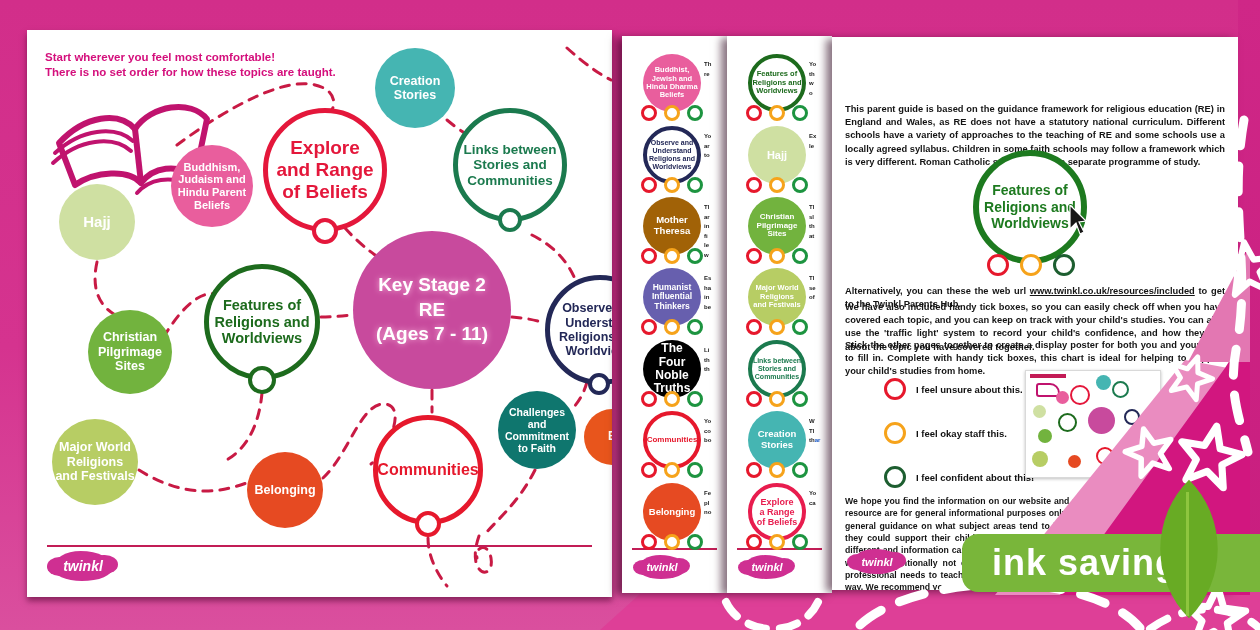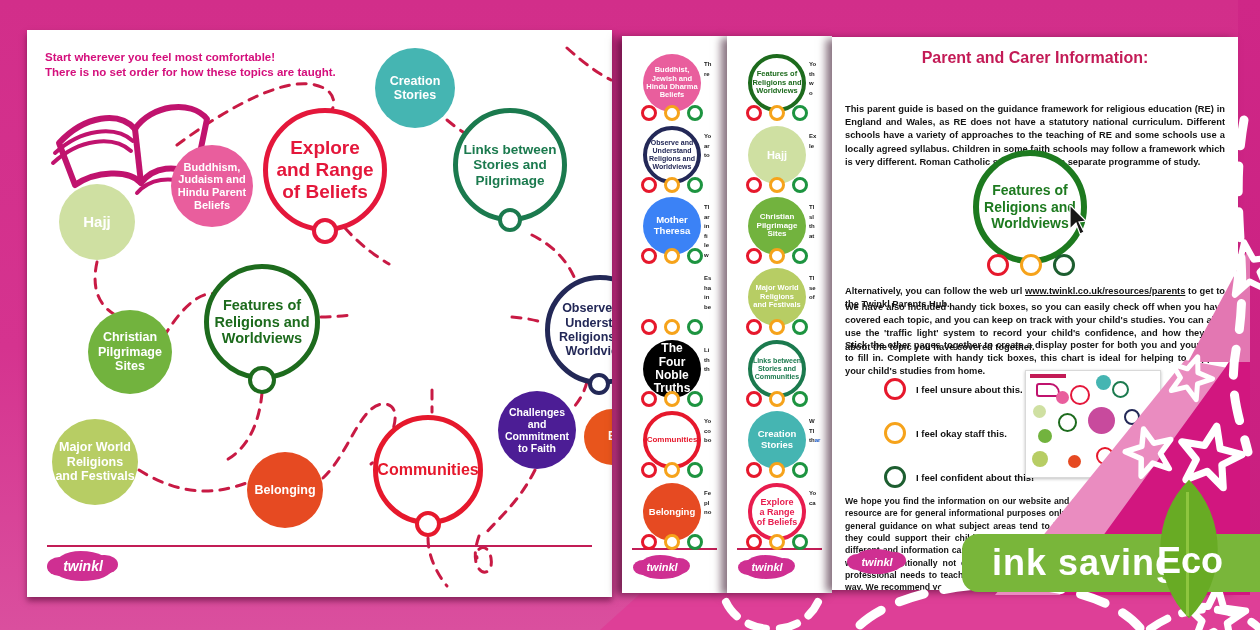--- a/index.html
+++ b/index.html
@@ -30,21 +30,21 @@
   .b-buddhism   { left:144px; top:115px; width:82px;  height:82px;  background:#e95e9d; color:#fff; font-size:11px; }
   .b-hajj       { left:32px;  top:154px; width:76px;  height:76px;  background:#cfe0a2; color:#fff; font-size:15px; }
   .b-features   { left:177px; top:234px; width:116px; height:116px; border:5px solid #1d6b1d; color:#1d6b1d; font-size:14.5px; background:#fff; }
   .b-center     { left:326px; top:201px; width:158px; height:158px; background:#c84a9d; color:#fff; font-size:19px;
                   text-shadow:0 0 6px rgba(255,190,225,.9); line-height:1.3; }
   .b-observe    { left:518px; top:245px; width:110px; height:110px; border:5px solid #232857; color:#232857; font-size:12.5px; background:#fff; }
   .b-christian  { left:61px;  top:280px; width:84px;  height:84px;  background:#72b33e; color:#fff; font-size:12.5px; }
   .b-major      { left:25px;  top:389px; width:86px;  height:86px;  background:#b7cd64; color:#fff; font-size:12.5px; }
   .b-belonging  { left:220px; top:422px; width:76px;  height:76px;  background:#e64a22; color:#fff; font-size:12.5px; }
   .b-communities{ left:346px; top:385px; width:110px; height:110px; border:5px solid #e6182c; color:#e6182c; font-size:16px; background:#fff; }
-  .b-challenges { left:471px; top:361px; width:78px;  height:78px;  background:#4c1d95; color:#fff; font-size:10.5px; }
+  .b-challenges { left:471px; top:361px; width:78px;  height:78px;  background:#0f766e; color:#fff; font-size:10.5px; }
   .b-partial    { left:557px; top:379px; width:56px;  height:56px;  background:#e8551c; color:#fff; font-size:12px; }
 
   .k-links      { left:471px; top:178px; width:24px; height:24px; border:4px solid #1b7a4e; }
   .k-explore    { left:285px; top:188px; width:26px; height:26px; border:4px solid #e4173b; }
   .k-features   { left:221px; top:336px; width:28px; height:28px; border:4px solid #1d6b1d; }
   .k-observe    { left:561px; top:343px; width:22px; height:22px; border:4px solid #232857; }
   .k-communities{ left:388px; top:481px; width:26px; height:26px; border:4px solid #e6182c; }
 
   .poster-rule { position:absolute; left:20px; top:515px; width:545px; height:2px; background:#c21d56; }
 
@@ -72,21 +72,21 @@
   .l0{top:69px} .l1{top:141px} .l2{top:212px} .l3{top:283px} .l4{top:355px} .l5{top:426px} .l6{top:498px}
   .lt { width:16px; height:16px; border-radius:50%; background:#fff; border:3px solid #000; }
   .lt.red{border-color:#e6182c} .lt.amb{border-color:#f6a31b} .lt.grn{border-color:#1d9440}
   .frag { position:absolute; left:82px; width:22px; font-size:6px; font-weight:bold; color:#1a1a1a; line-height:1.6; }
   .f0{top:24px} .f1{top:96px} .f2{top:167px} .f3{top:238px} .f4{top:310px} .f5{top:381px} .f6{top:453px}
   .frag .blue { color:#1556c8; }
   .strip-rule { position:absolute; left:10px; top:512px; width:85px; height:2px; background:#c21d56; }
 
   .s1c0 { background:#e95e9d; color:#fff; font-size:7.5px; }
   .s1c1 { border:4px solid #232857; color:#232857; font-size:7px; background:#fff; }
-  .s1c2 { background:#3b82f6; color:#fff; font-size:9.5px; }
+  .s1c2 { background:#a16207; color:#fff; font-size:9.5px; }
   .s1c3 { background:#675fae; color:#fff; font-size:8.5px; }
   .s1c4 { background:#000000; color:#fff; font-size:12px;justify-content:center; }
   .s1c5 { border:4px solid #e6182c; color:#e6182c; font-size:8px; background:#fff; }
   .s1c6 { background:#e64a22; color:#fff; font-size:9.5px; }
   .s2c0 { border:4px solid #1d6b1d; color:#1d6b1d; font-size:7.5px; background:#fff; }
   .s2c1 { background:#cfe0a2; color:#fff; font-size:11px; }
   .s2c2 { background:#72b33e; color:#fff; font-size:8px; }
   .s2c3 { background:#b7cd64; color:#fff; font-size:7.5px; }
   .s2c4 { border:4px solid #1b7a4e; color:#1b7a4e; font-size:7px; background:#fff; }
   .s2c5 { background:#45b5b2; color:#fff; font-size:9.5px; }
@@ -186,21 +186,21 @@
       </g>
     </svg>
 
     <div class="bubble b-creation">
         <span class="pre">Creation
 Stories</span>
       </div>
     <div class="bubble b-links">
         <span class="pre">Links between
 Stories and
-Pilgrimage</span>
+Communities</span>
       </div>
     <div class="knot k-links"></div>
     <div class="bubble b-explore">
         <span class="pre">Explore
 and Range
 of Beliefs</span>
       </div>
     <div class="knot k-explore"></div>
     <div class="bubble b-buddhism">
         <span class="pre">Buddhism,
@@ -210,20 +210,25 @@
       </div>
     <div class="bubble b-hajj">
         <span class="pre">Hajj</span>
       </div>
     <div class="bubble b-features">
         <span class="pre">Features of
 Religions and
 Worldviews</span>
       </div>
     <div class="knot k-features"></div>
+    <div class="bubble b-center">
+        <span class="pre">Key Stage 2
+RE
+(Ages 7 - 11)</span>
+      </div>
     <div class="bubble b-observe">
         <span class="pre">Observe and
 Understand
 Religions and
 Worldviews</span>
       </div>
     <div class="knot k-observe"></div>
     <div class="bubble b-christian">
         <span class="pre">Christian
 Pilgrimage
@@ -282,20 +287,25 @@
         <i class="lt grn"></i>
       </div>
     <div class="sbub s1c2 r2">
         <span class="pre">Mother
 Theresa</span>
       </div>
     <div class="lights l2">
         <i class="lt red"></i>
         <i class="lt amb"></i>
         <i class="lt grn"></i>
+      </div>
+    <div class="sbub s1c3 r3">
+        <span class="pre">Humanist
+Influential
+Thinkers</span>
       </div>
     <div class="lights l3">
         <i class="lt red"></i>
         <i class="lt amb"></i>
         <i class="lt grn"></i>
       </div>
     <div class="sbub s1c4 r4">
         <span class="pre">The
 Four Noble
 Truths</span>
@@ -440,36 +450,35 @@
     <div class="frag pre f6">Yo
 ca</div>
     <div class="strip-rule"></div>
     <div class="twk twk-small">
         <i class="blob"></i>
         <span>twinkl</span>
       </div>
   </div>
 
   <div id="infopage" class="page">
-    <div class="abs title1">Parent and Carer Information:</div>
     <div class="ipara ip1">This parent guide is based on the guidance framework for religious education (RE) in England and Wales, as RE does not have a statutory national curriculum. Different schools have a variety of approaches to the teaching of RE and some schools use a locally agreed syllabus. Children in some faith schools may follow a framework which is very different. Roman Catholic schools follow a separate programme of study.</div>
 
     <div class="abs feat-circle">
         <span class="pre">Features of
 Religions and
 Worldviews</span>
       </div>
     <div class="feat-lt fl-red"></div>
     <div class="feat-lt fl-amb"></div>
     <div class="feat-lt fl-grn"></div>
     <svg class="abs cursor" viewBox="0 0 24 32">
       <polygon points="2,0 2,24 8,18 12,29 16,27 11,17 18,16" fill="#161616" stroke="#fff" stroke-width="1.2"></polygon>
     </svg>
 
-    <div class="ipara ip2"><span>Alternatively, you can follow the web url </span><span class="weburl">www.twinkl.co.uk/resources/parents</span><span> to get to the Twinkl Parents Hub.</span></div>
+    <div class="ipara ip2"><span>Alternatively, you can these the web url </span><span class="weburl">www.twinkl.co.uk/resources/included</span><span> to get to the Twinkl Parents Hub.</span></div>
     <div class="ipara ip3">We have also included handy tick boxes, so you can easily check off when you have covered each topic, and you can keep on track with your child's studies. You can also use the 'traffic light' system to record your child's confidence, and how they feel about the topic you have covered together.</div>
     <div class="ipara ip4">Stick the other pages together to create a display poster for both you and your child to fill in. Complete with handy tick boxes, this chart is ideal for helping to support your child's studies from home.</div>
 
     <div class="keyrow-circle kc0"></div>
     <div class="keyrow-label kl0">I feel unsure about this.</div>
     <div class="keyrow-circle kc1"></div>
     <div class="keyrow-label kl1">I feel okay staff this.</div>
     <div class="keyrow-circle kc2"></div>
     <div class="keyrow-label kl2">I feel confident about this!</div>
 
@@ -519,15 +528,14 @@
       <path d="M726,602 C742,636 800,640 818,602" stroke-width="8" stroke-dasharray="18 14"></path>
       <path d="M1150,629 C1190,600 1236,606 1259,628" stroke-width="8" stroke-dasharray="20 16"></path>
     </g>
   </svg>
 
   <div class="badge">
     <span class="ink">ink saving</span>
   </div>
   <div class="leaf"></div>
   <div class="leaf-stem"></div>
-  <div class="eco">Eco</div>
 
 </div>
 
 </body></html>

